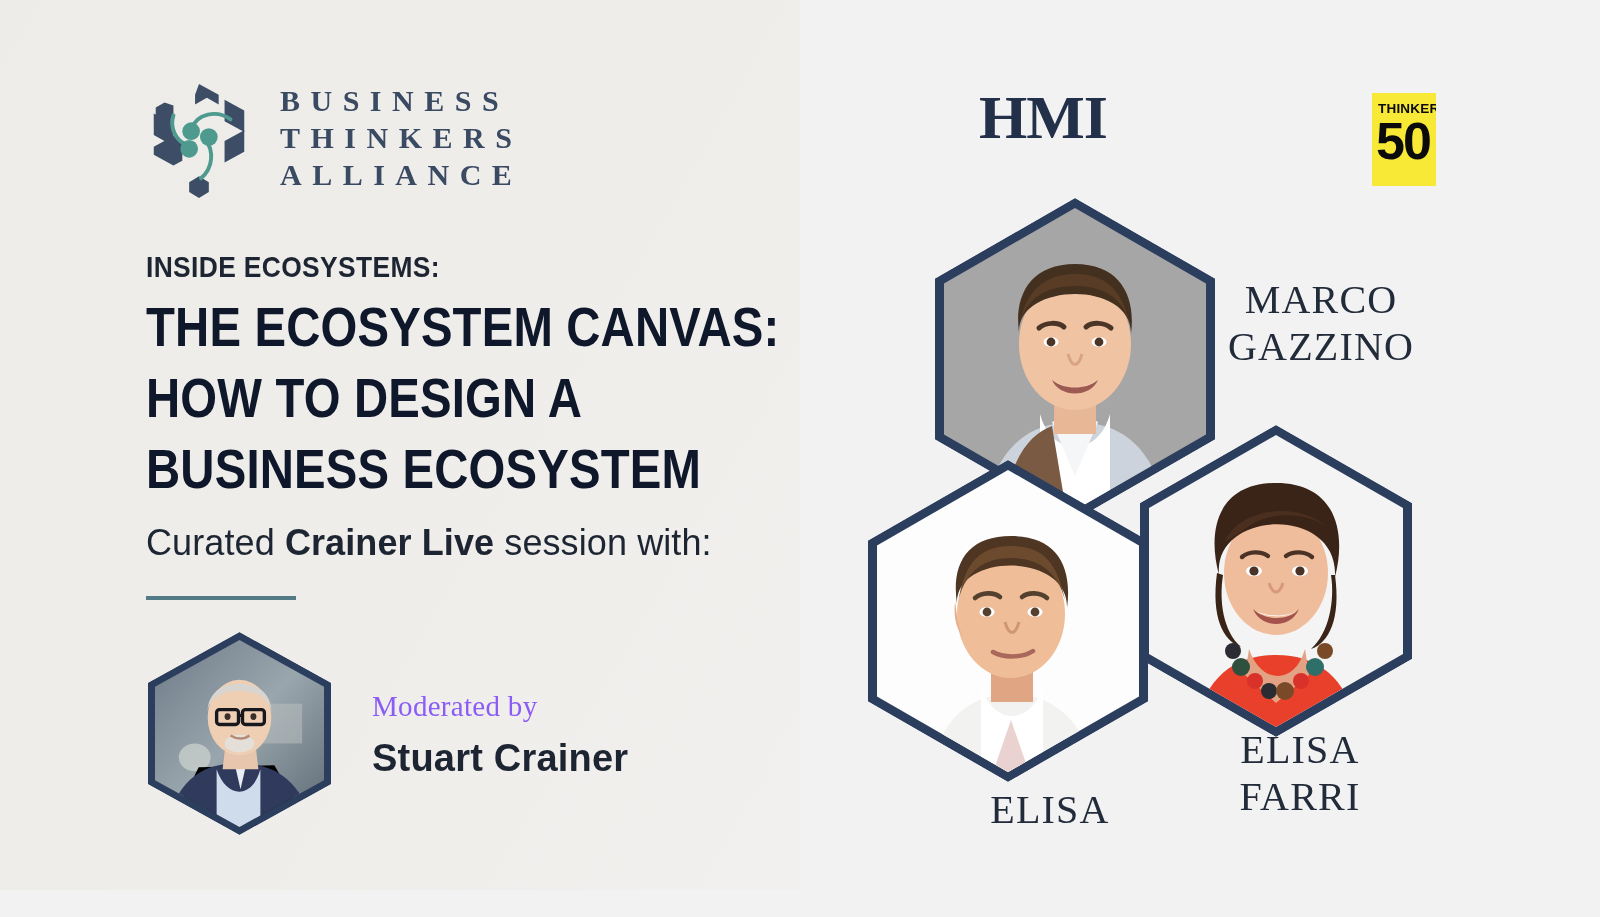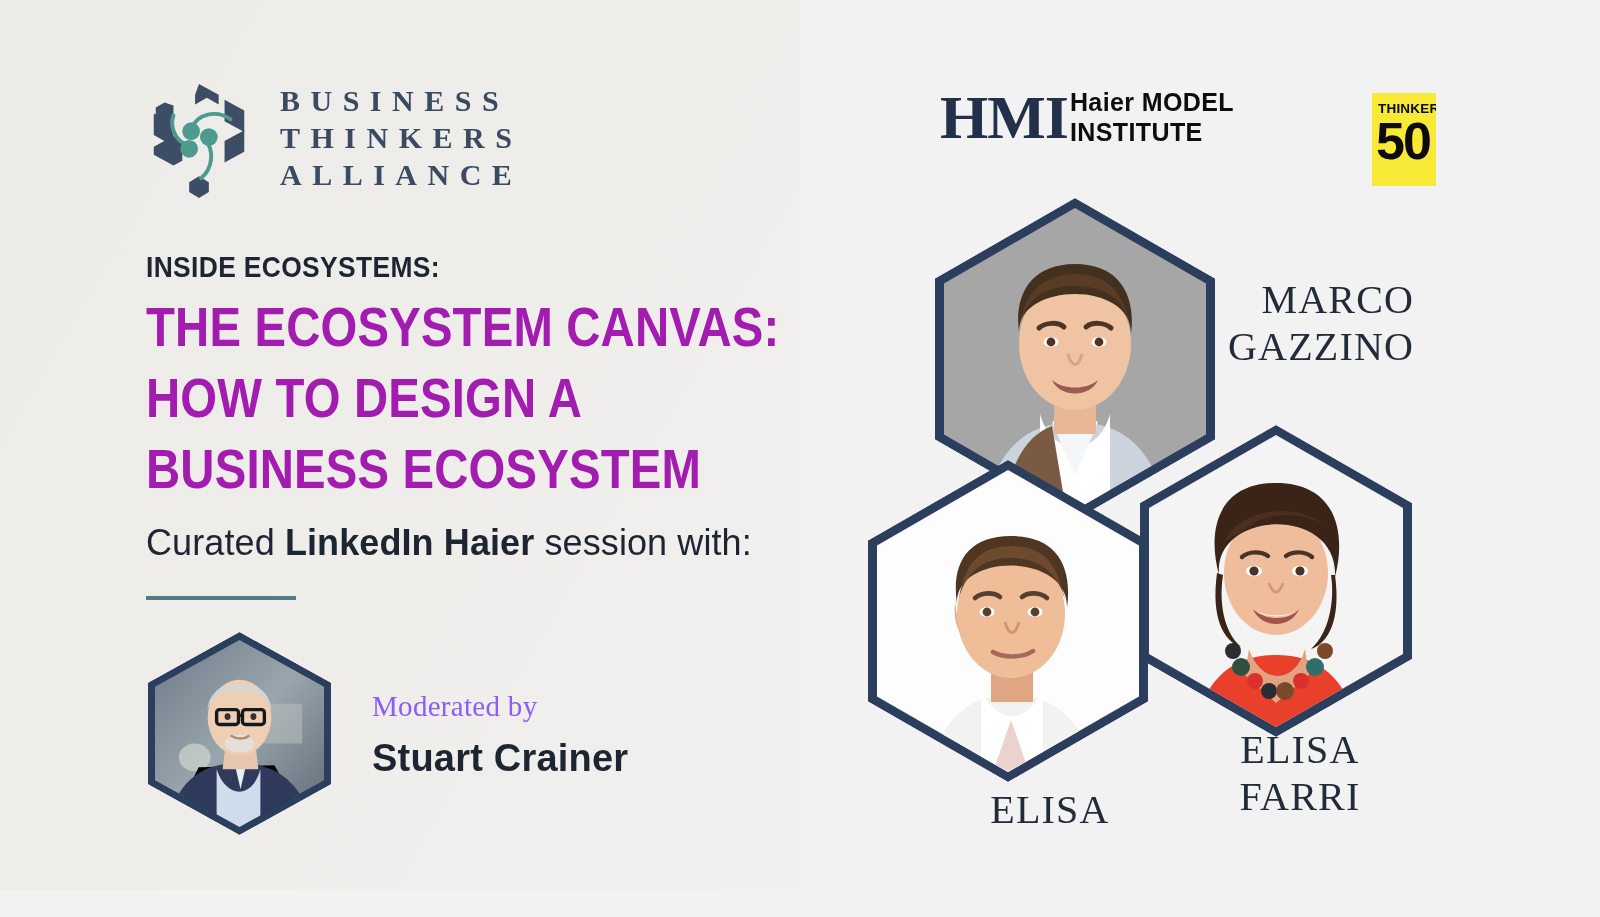--- a/index.html
+++ b/index.html
@@ -20,21 +20,21 @@
 
   
   .bea-logo{position:absolute;left:140px;top:78px;width:420px;height:122px;}
   .bea-mark{position:absolute;left:0;top:2px;width:118px;height:118px;}
   .bea-words{position:absolute;left:140px;top:4px;}
   .bea-words div{
     font-family:"Liberation Serif", serif;
     color:#3a4a63;font-size:30px;letter-spacing:10.5px;line-height:37px;font-weight:700;
   }
 
-  .hmi-block{position:absolute;left:940px;top:86px;display:flex;align-items:center;gap:2px;}
+  .hmi-block{position:absolute;left:979px;top:86px;display:flex;align-items:center;gap:18px;}
   .hmi-mono{
     font-family:"Liberation Serif", serif;font-weight:700;font-size:62px;
     color:#23304a;letter-spacing:-1px;line-height:62px;
   }
   .hmi-name{line-height:30px;}
   .hmi-name div{
     font-family:"Liberation Sans", sans-serif;font-weight:700;font-size:25px;
     color:#0d0d0d;letter-spacing:.4px;
   }
 
@@ -56,21 +56,21 @@
   }
 
   
   .eyebrow{
     position:absolute;left:146px;top:250px;
     font-size:30px;font-weight:700;letter-spacing:.4px;color:#1e2532;
     transform:scaleX(.88);transform-origin:left center;white-space:nowrap;
   }
   .headline{
     position:absolute;left:146px;top:292px;width:820px;
-    font-size:55px;font-weight:700;line-height:71px;color:#a21caf;letter-spacing:.2px;
+    font-size:55px;font-weight:700;line-height:71px;color:#0f172a;letter-spacing:.2px;
   }
   .headline div{transform:scaleX(.86);transform-origin:left center;white-space:nowrap;}
 
   .subline{
     position:absolute;left:146px;top:522px;
     font-size:36px;color:#1e2532;letter-spacing:.1px;white-space:nowrap;
   }
   .subline b{font-weight:700;}
 
   .rule{position:absolute;left:146px;top:596px;width:150px;height:4px;background:#527b85;}
@@ -100,21 +100,21 @@
   .sp .hex-photo{left:9px;top:10px;right:9px;bottom:10px;}
 
   .sp-marco{left:935px;top:198px;width:280px;height:322px;}
   .sp-gab{left:868px;top:460px;width:280px;height:322px;}
   .sp-elisa{left:1140px;top:425px;width:272px;height:312px;}
 
   .sp-name{
     position:absolute;font-family:"Liberation Serif", serif;
     color:#222b3a;font-size:40px;line-height:47px;letter-spacing:1.2px;
   }
-  .n-marco{left:1228px;top:276px;text-align:right;}
+  .n-marco{left:1228px;top:276px;text-align:center;}
   .n-gab{left:905px;top:786px;width:290px;text-align:center;}
   .n-elisa{left:1175px;top:726px;width:250px;text-align:center;}
 </style>
 </head>
 <body>
 
 <div class="stage">
 
   <div class="bg-panel"></div>
 
@@ -141,41 +141,37 @@
     </svg>
     <div class="bea-words">
       <div>BUSINESS</div>
       <div>THINKERS</div>
       <div>ALLIANCE</div>
     </div>
   </div>
 
   <div class="hmi-block">
     <div class="hmi-mono">HMI</div>
-    <div class="hmi-name">
-      <div>Haier MODEL</div>
-      <div>INSTITUTE</div>
-    </div>
   </div>
 
   <div class="t50">
     <div class="t50-inner"></div>
     <div class="t50-top">THINKERS</div>
     <div class="t50-num">50</div>
   </div>
 
   <div class="eyebrow">INSIDE ECOSYSTEMS:</div>
 
   <div class="headline">
     <div>THE ECOSYSTEM CANVAS:</div>
     <div>HOW TO DESIGN A</div>
     <div>BUSINESS ECOSYSTEM</div>
   </div>
 
-  <div class="subline"><span>Curated </span><b>LinkedIn Haier</b><span> session with:</span></div>
+  <div class="subline"><span>Curated </span><b>Crainer Live</b><span> session with:</span></div>
 
   <div class="rule"></div>
 
   <div class="mod-hex hex">
     <div class="hex-border hex"></div>
     <div class="hex-photo hex">
       <svg viewBox="0 0 170 188" width="100%" height="100%" preserveAspectRatio="xMidYMid slice">
         <defs>
           <linearGradient id="bgS" x1="0" y1="0" x2="1" y2="1">
             <stop offset="0" stop-color="#6e7b88"></stop>

